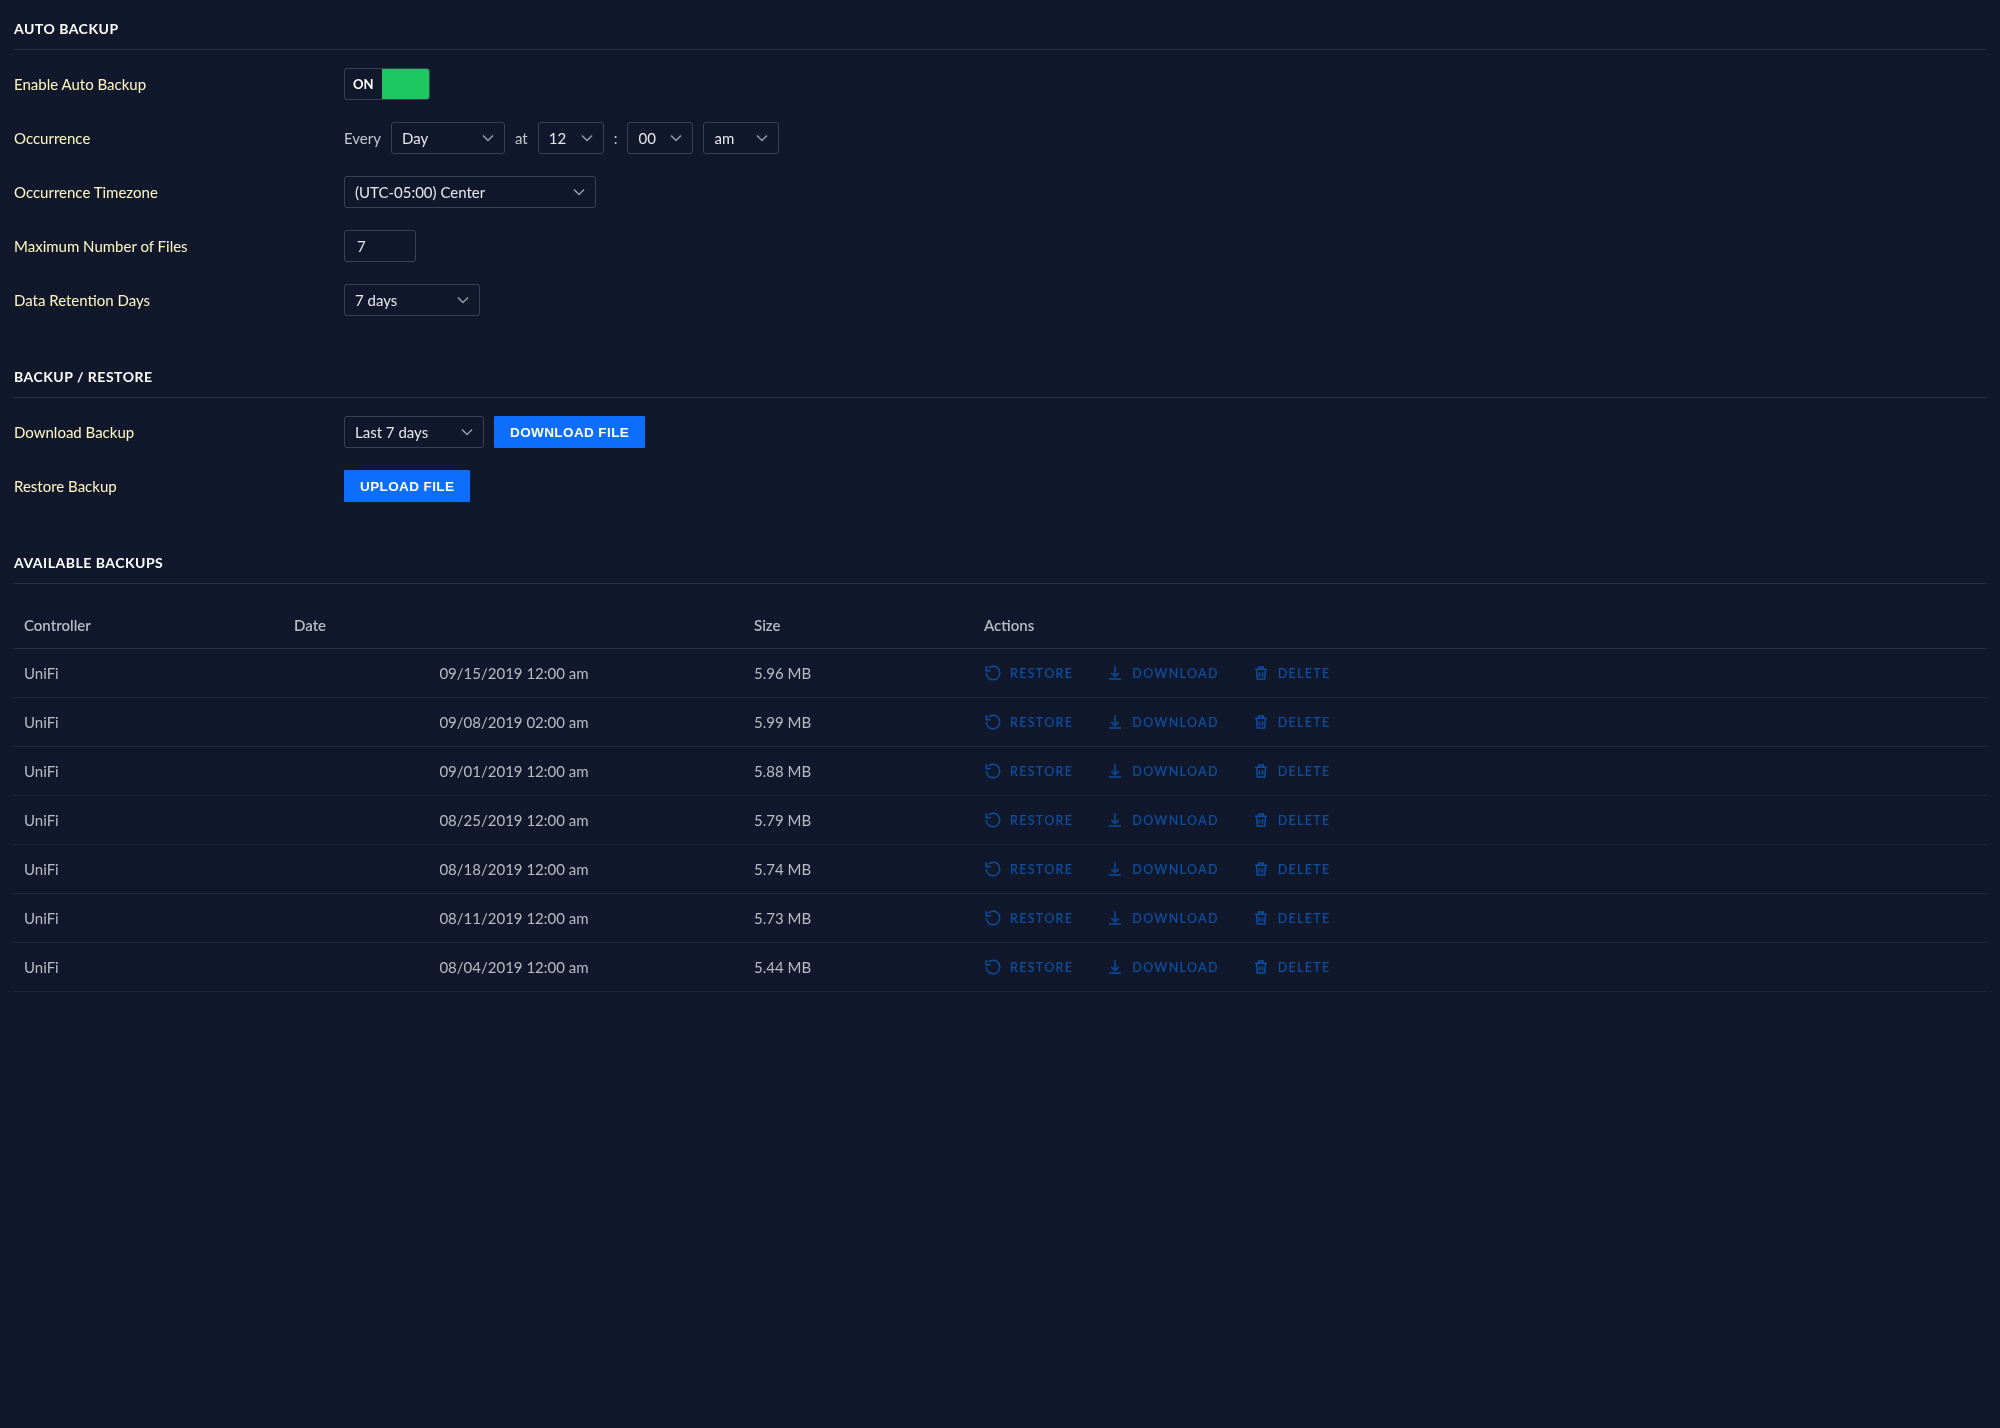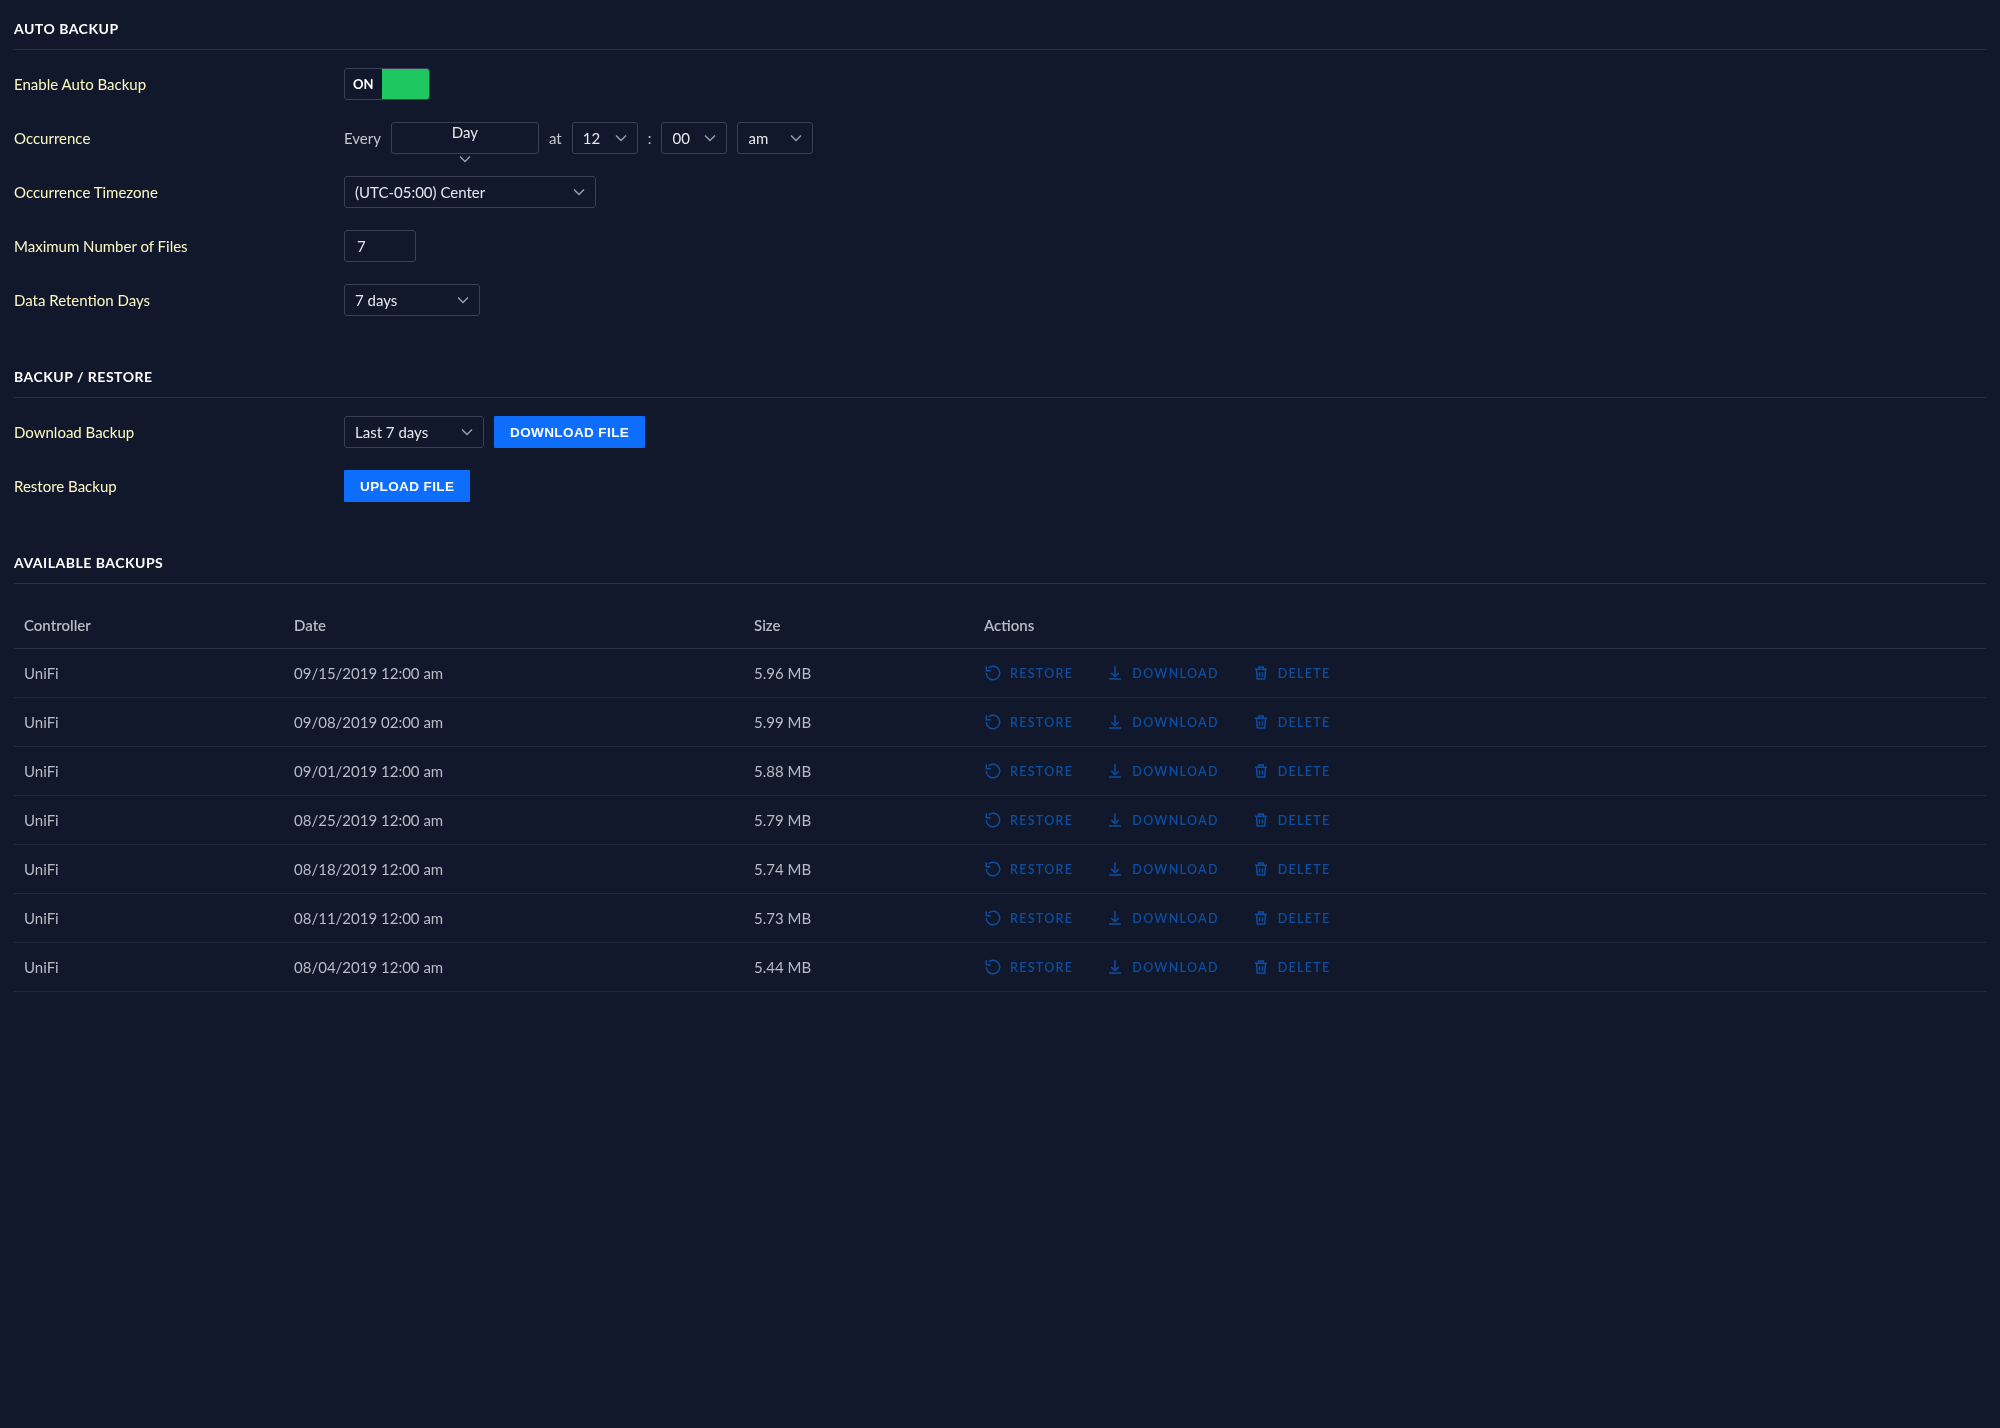--- a/index.html
+++ b/index.html
@@ -7,37 +7,37 @@
   h2.section-title{color:#ffffff;font-size:14px;font-weight:700;letter-spacing:.5px;margin:10px 0 0 0;padding:0 0 10px 0;}
   .rule{border-bottom:1px solid #2a3046;margin:2px 0 18px 0;}
   .field-row{display:flex;align-items:center;margin:0 0 22px 0;}
   .field-label{flex:0 0 330px;color:#fef9c3;font-size:15px;}
   .controls{display:flex;align-items:center;gap:10px;}
   .txt{color:#c4c8cf;font-size:15px;}
   .input,.select,.select-wide,.select-narrow,.select-txt{background:#11182b;border:1px solid #3a4056;color:#e6e8ee;border-radius:3px;height:32px;display:flex;align-items:center;padding:0 10px;box-sizing:border-box;}
   .input{width:72px;}
   .input input{background:transparent;border:none;color:#e6e8ee;font-size:15px;width:100%;outline:none;font-family:inherit;}
   .select{justify-content:space-between;gap:12px;cursor:pointer;}
-  .select.w-day{width:148px;flex-direction:column;}
+  .select.w-day{width:114px;}
   .select.w-num{width:66px;}
   .select.w-ampm{width:76px;}
   .select.w-tz{width:252px;}
   .select.w-ret{width:136px;}
   .select.w-dl{width:140px;}
   .chev{width:12px;height:12px;display:inline-block;}
   .chev svg{display:block;}
   .toggle{display:flex;align-items:center;border:1px solid #3a4056;border-radius:3px;height:30px;overflow:hidden;width:84px;background:#11182b;cursor:pointer;}
   .toggle-label{color:#ffffff;font-size:13px;font-weight:700;padding:0 8px;}
   .toggle-knob{background:#1ec760;height:100%;flex:1;}
   .btn{background:#0d6efd;color:#ffffff;border:none;border-radius:1px;height:32px;padding:0 16px;font-size:13.5px;font-weight:600;letter-spacing:.4px;cursor:pointer;display:inline-flex;align-items:center;}
   table.backups{width:100%;border-collapse:collapse;margin-top:6px;}
   table.backups th{color:#b7bcc6;font-weight:600;text-align:left;font-size:15px;padding:14px 10px;border-bottom:1px solid #2a3046;}
   table.backups td{color:#b7bcc6;font-size:15px;padding:15px 10px;border-bottom:1px solid #22283c;}
   th.col-controller,td.col-controller{width:250px;}
-  th.col-date,td.col-date{width:440px;}
+  th.col-date,td.col-date{width:440px;text-align:center;}
   th.col-size,td.col-size{width:210px;}
   th.col-actions,td.col-actions{}
   .action-group{display:flex;gap:33px;align-items:center;}
   .action{display:inline-flex;align-items:center;gap:8px;color:#0d4ea0;cursor:pointer;white-space:nowrap;}
   .action .icon{display:inline-flex;}
   .action .albl{font-size:12.5px;font-weight:600;letter-spacing:1.3px;}
   svg.i{width:18px;height:18px;}
   .colon{color:#c4c8cf;font-size:15px;}
   .spacer-top{height:20px;}
 </style>

